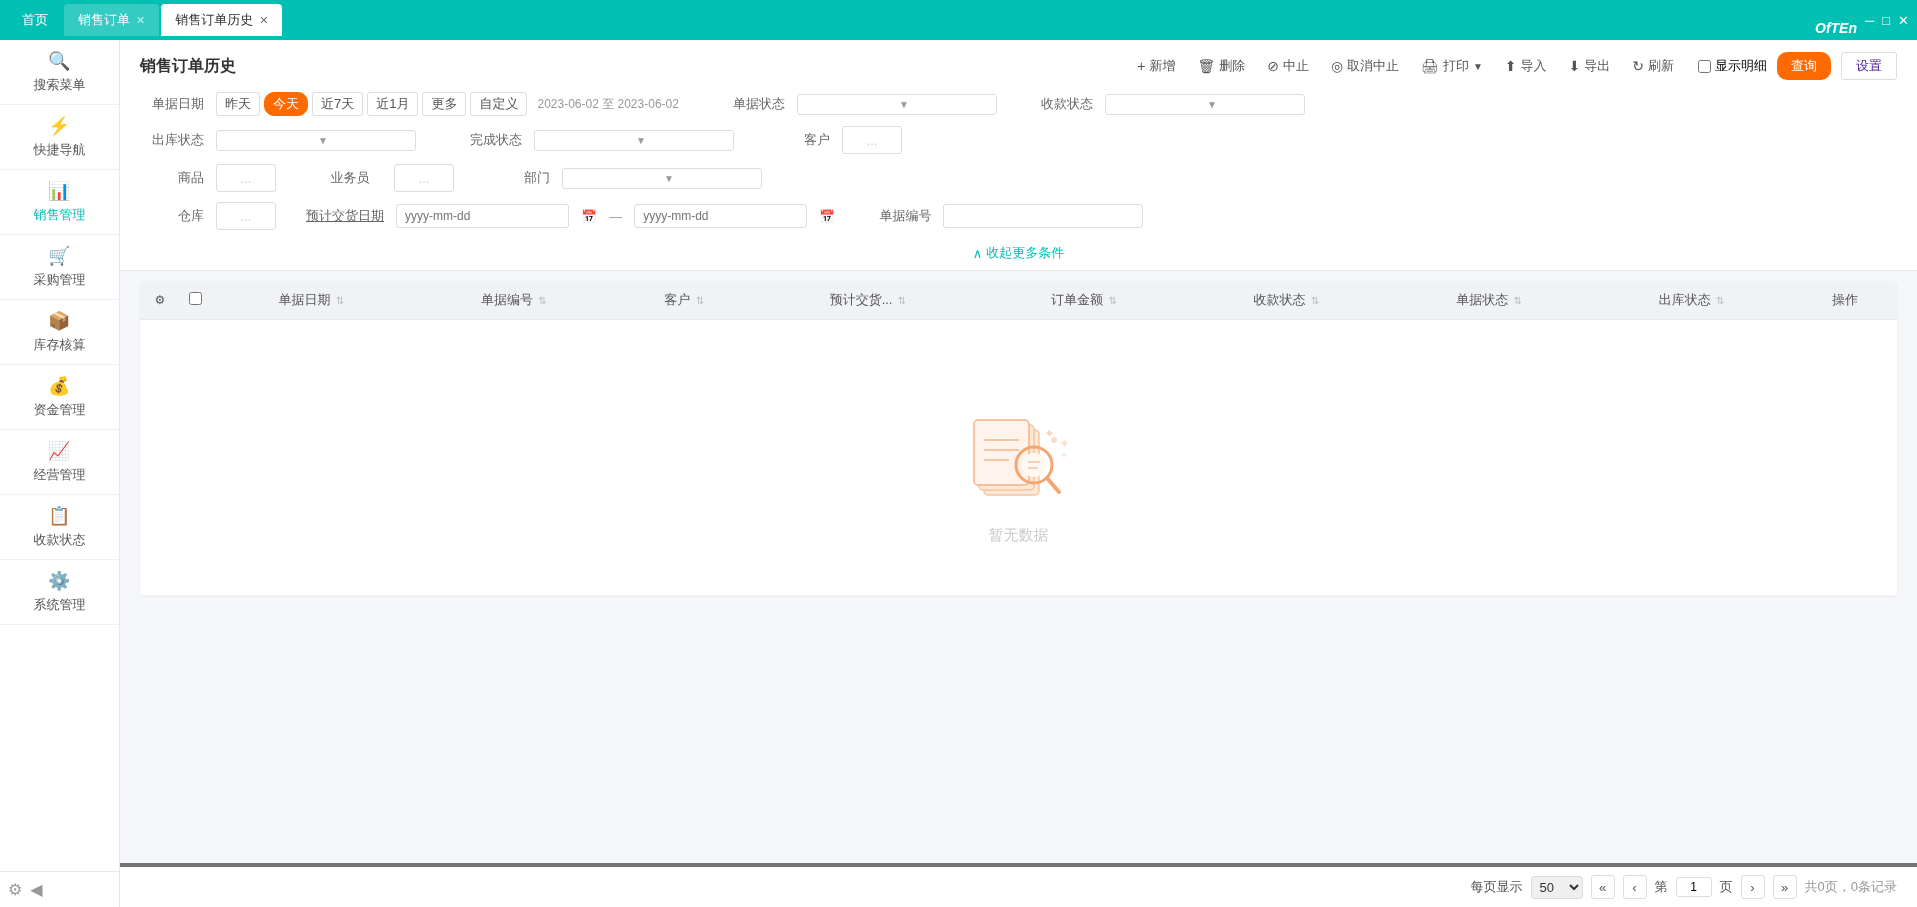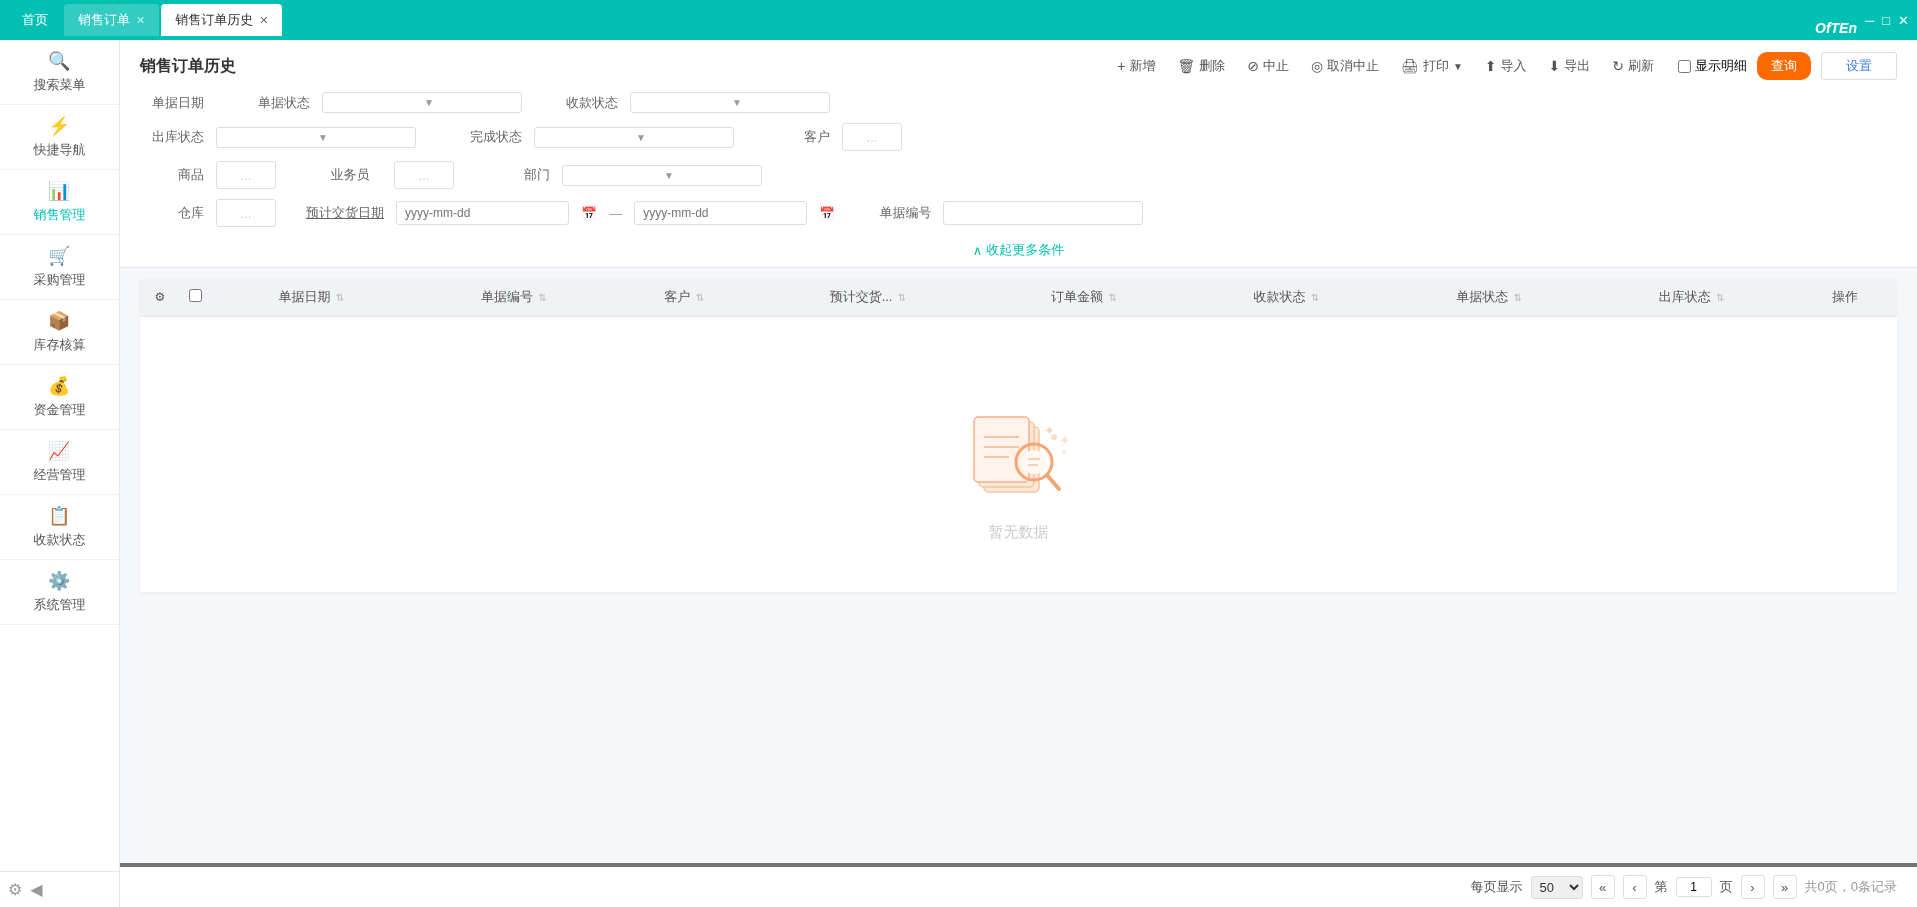--- a/index.html
+++ b/index.html
@@ -144,22 +144,22 @@
     .toolbar-btn.primary {
       background: #ff6a00;
       color: #fff;
       border-radius: 10px;
       padding: 5px 14px;
       font-size: 13px;
     }
     .toolbar-btn.outline {
       border: 1px solid #ddd;
       background: #fff;
-      color: #3b82f6;
-      padding: 4px 24px;
+      color: #4c1d95;
+      padding: 4px 14px;
     }
     .toolbar-icon { font-size: 14px; }
 
     
     .filter-area {
       padding: 10px 20px;
       background: #fff;
       flex-shrink: 0;
     }
     .filter-row {
@@ -457,20 +457,41 @@
           <div class="toolbar-btn outline">
             <span>设置</span>
           </div>
         </div>
       </div>
 
       <div class="filter-area" style="padding: 0;">
 
         <div class="filter-row">
           <span class="filter-label">单据日期</span>
+          <div class="filter-date-btns">
+            <div class="date-btn">
+              <span>昨天</span>
+            </div>
+            <div class="date-btn active">
+              <span>今天</span>
+            </div>
+            <div class="date-btn">
+              <span>近7天</span>
+            </div>
+            <div class="date-btn">
+              <span>近1月</span>
+            </div>
+            <div class="date-btn">
+              <span>更多</span>
+            </div>
+            <div class="date-btn">
+              <span>自定义</span>
+            </div>
+            <span class="date-range-text">2023-06-02 至 2023-06-02</span>
+          </div>
 
           <span class="filter-label" style="margin-left:30px;">单据状态</span>
           <div class="filter-select" style="min-width:200px;">
             <span></span>
             <span class="arrow">▼</span>
           </div>
 
           <span class="filter-label" style="margin-left:20px;">收款状态</span>
           <div class="filter-select" style="min-width:200px;">
             <span></span>

